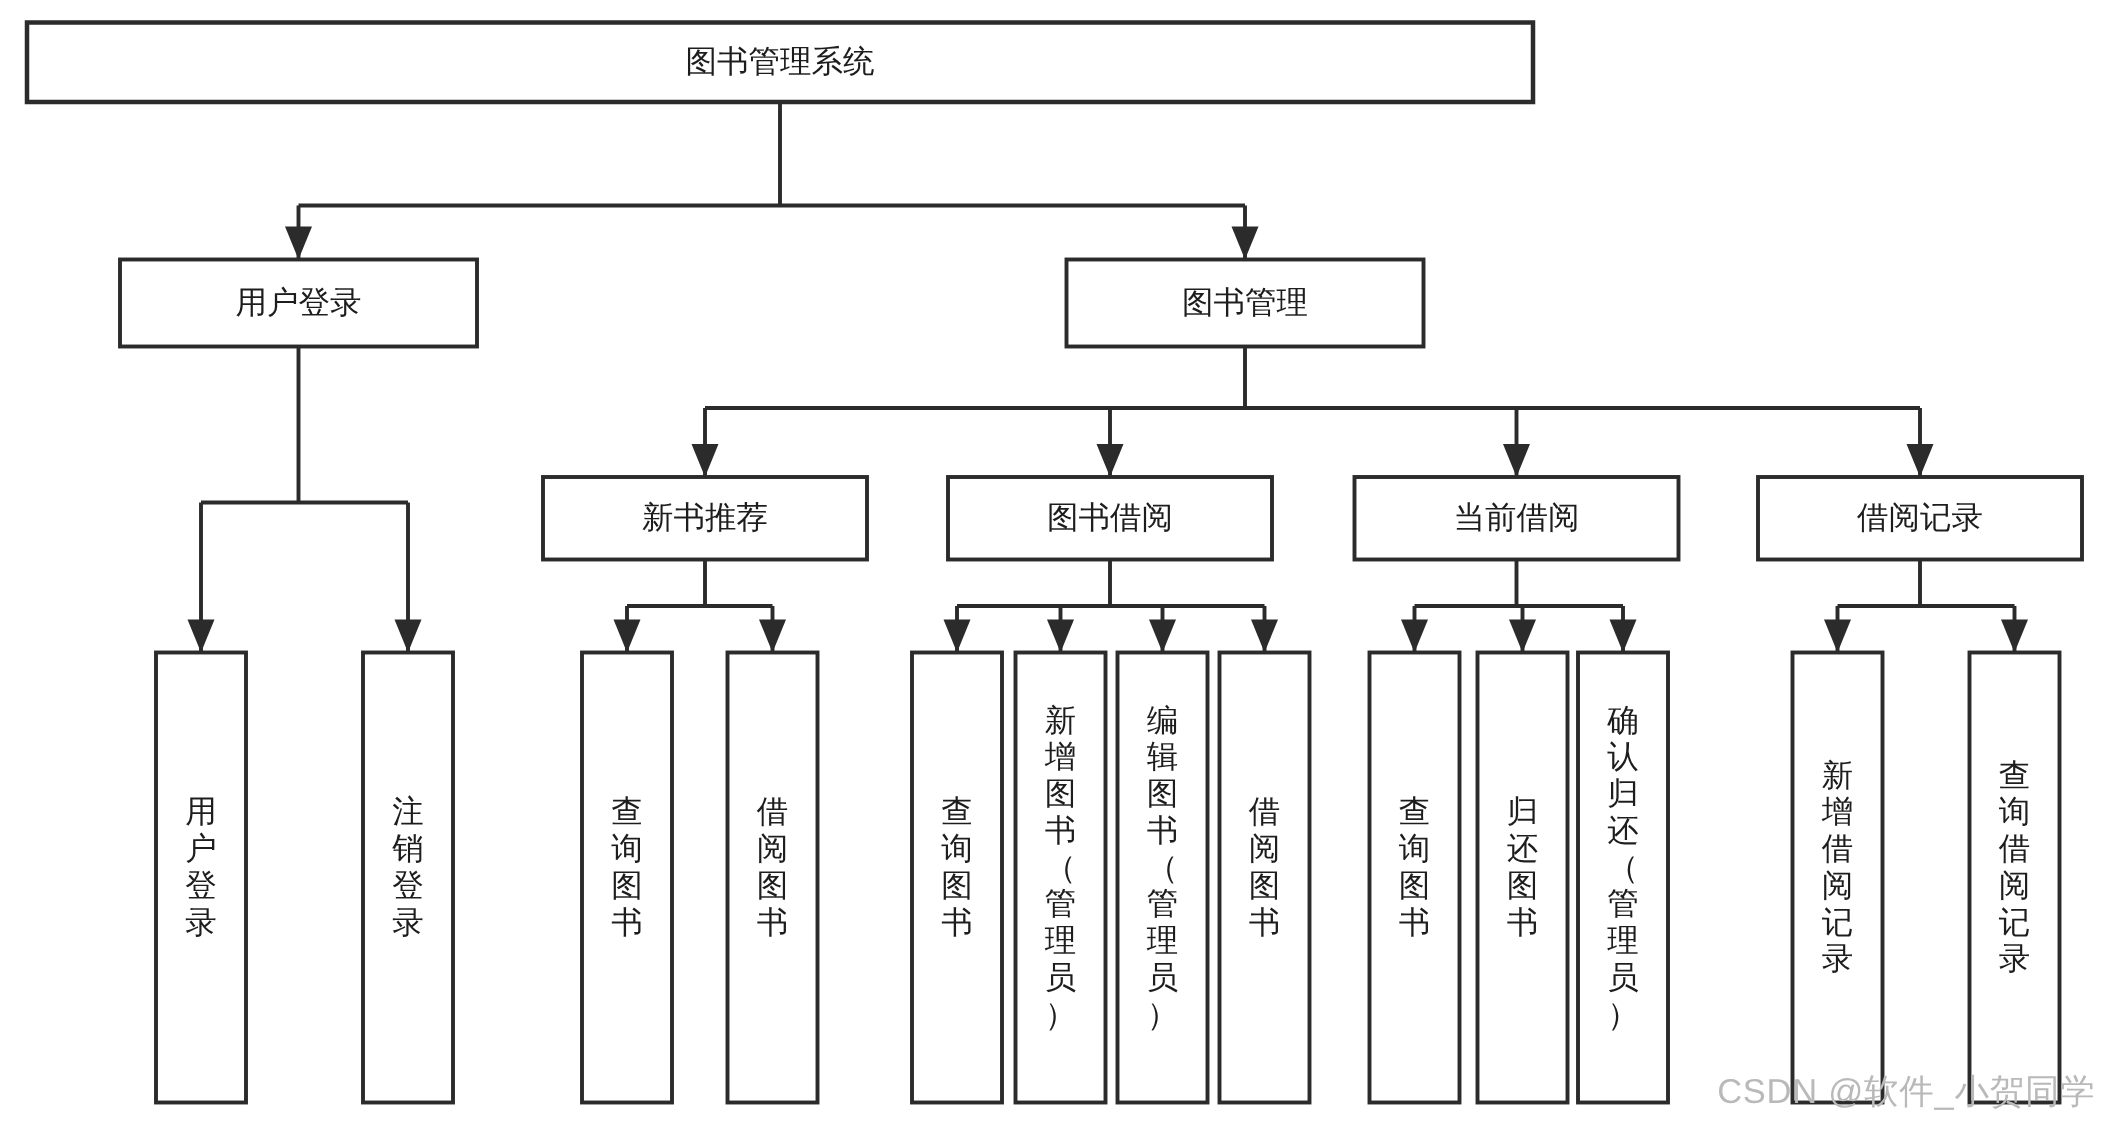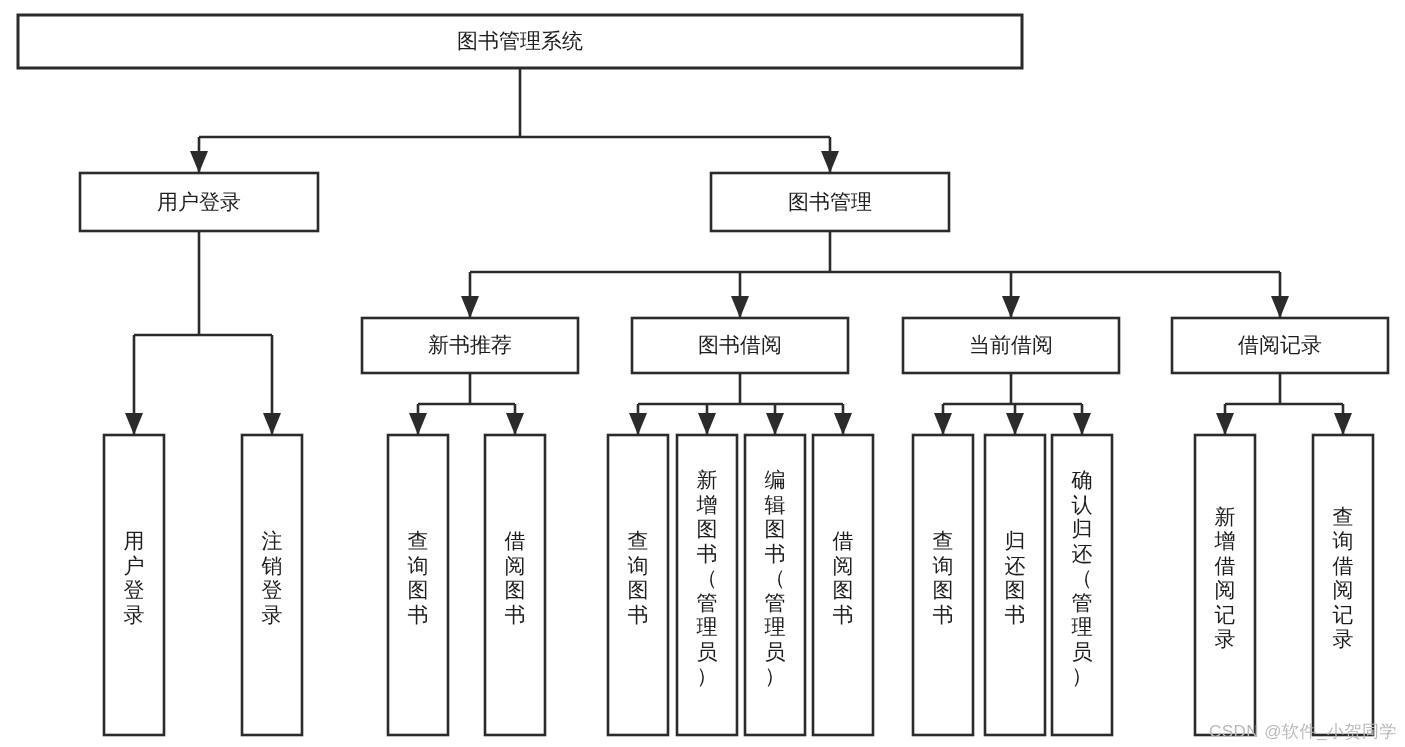--- a/index.html
+++ b/index.html
@@ -57,21 +57,21 @@
     font-family: "Liberation Sans", "DejaVu Sans", sans-serif;
     font-size: 21px;
     fill: #1d1d1d;
     text-anchor: middle;
   }
   .watermark {
     position: absolute;
     right: 8px;
     bottom: 4px;
     font-family: "Liberation Sans", "DejaVu Sans", sans-serif;
-    font-size: 17px;
+    font-size: 23px;
     color: #b9b9b9;
     letter-spacing: 0.5px;
     white-space: nowrap;
     user-select: none;
     margin-top: 14px;
   }
 </style>
 </head>
 <body>
 

